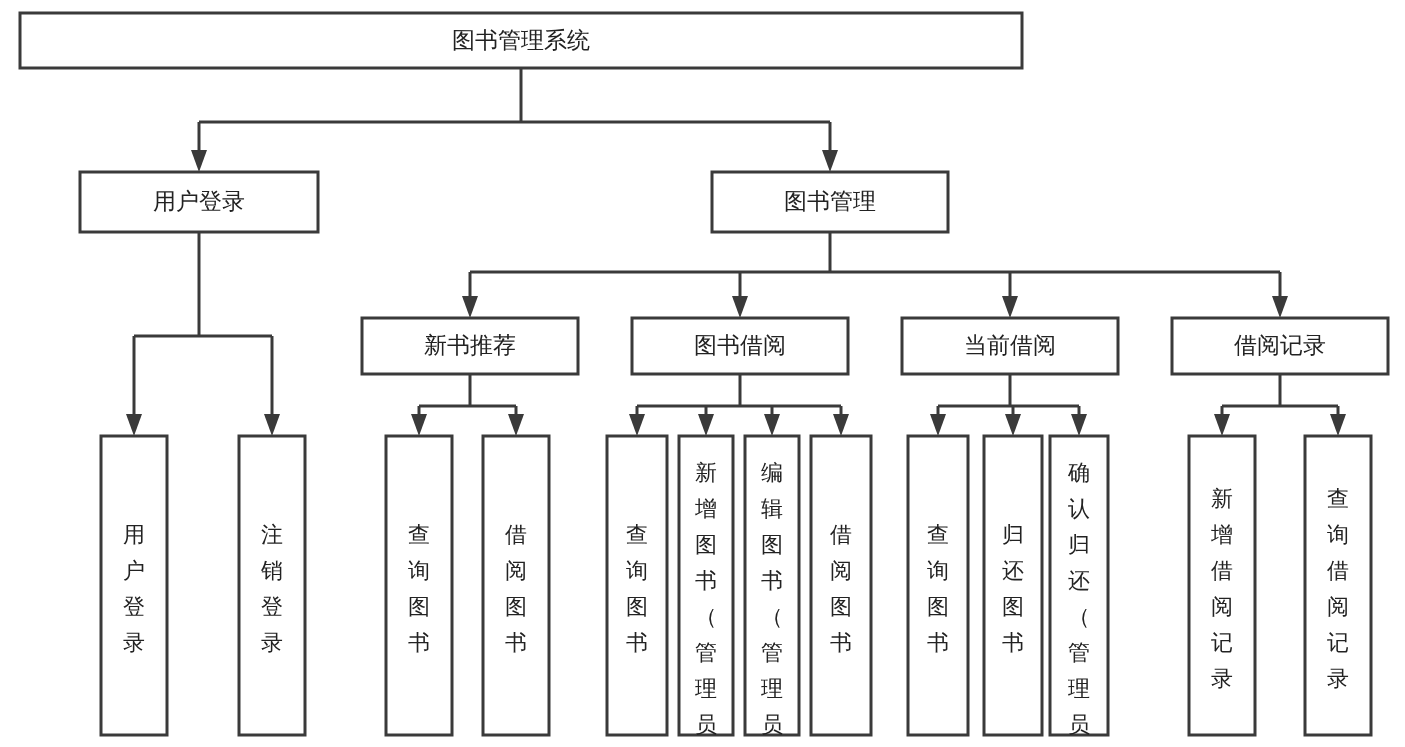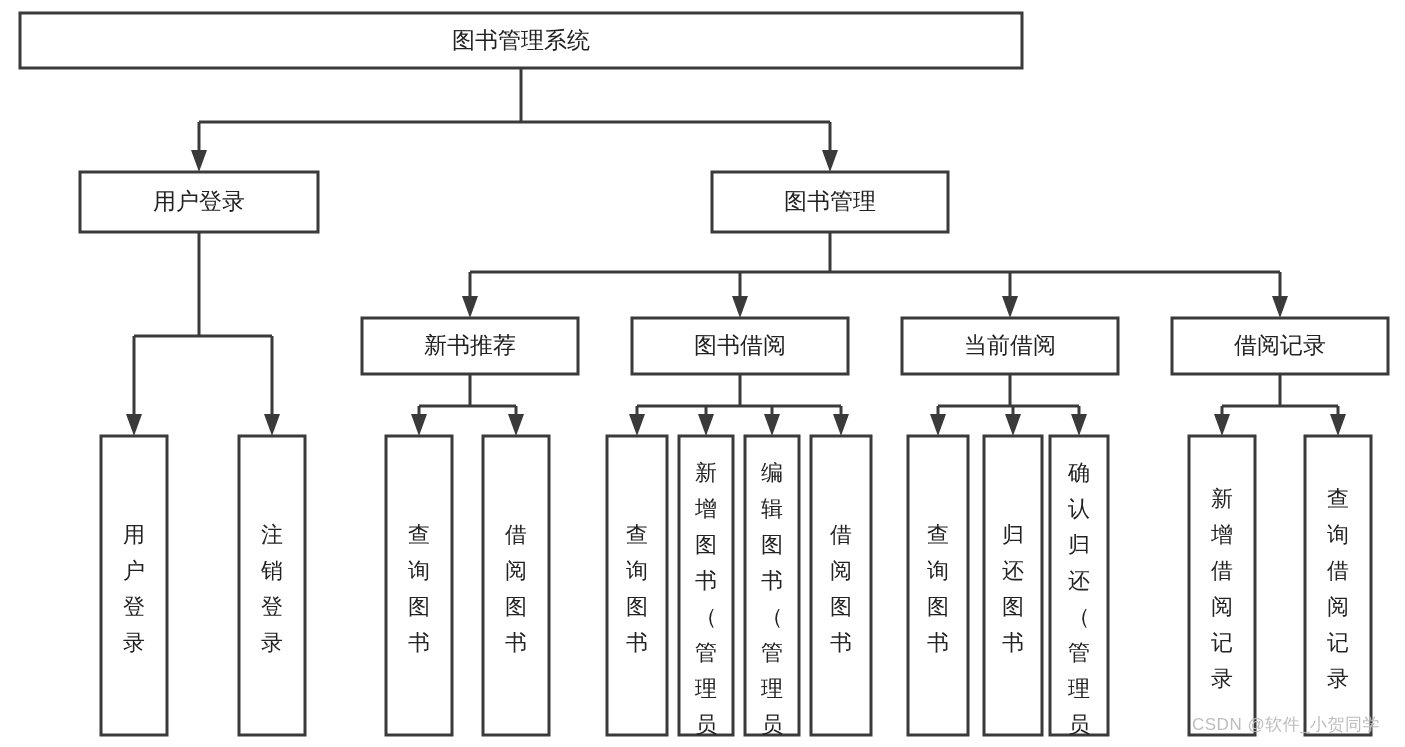--- a/index.html
+++ b/index.html
@@ -173,14 +173,13 @@
           <rect x="1189" y="436" width="66" height="299" class="boxrect"></rect>
           <text x="1222" y="0" class="vlabel"><tspan x="1222" y="505.58">新</tspan><tspan x="1222" y="541.5799999999999">增</tspan><tspan x="1222" y="577.5799999999999">借</tspan><tspan x="1222" y="613.5799999999999">阅</tspan><tspan x="1222" y="649.5799999999999">记</tspan><tspan x="1222" y="685.5799999999999">录</tspan></text>
         </g>
         <g>
           <rect x="1305" y="436" width="66" height="299" class="boxrect"></rect>
           <text x="1338" y="0" class="vlabel"><tspan x="1338" y="505.58">查</tspan><tspan x="1338" y="541.5799999999999">询</tspan><tspan x="1338" y="577.5799999999999">借</tspan><tspan x="1338" y="613.5799999999999">阅</tspan><tspan x="1338" y="649.5799999999999">记</tspan><tspan x="1338" y="685.5799999999999">录</tspan></text>
         </g>
       </g>
   </svg>
 
-  <div class="watermark">CSDN @软件_小贺同学</div>
 </div>
 
 </body></html>

